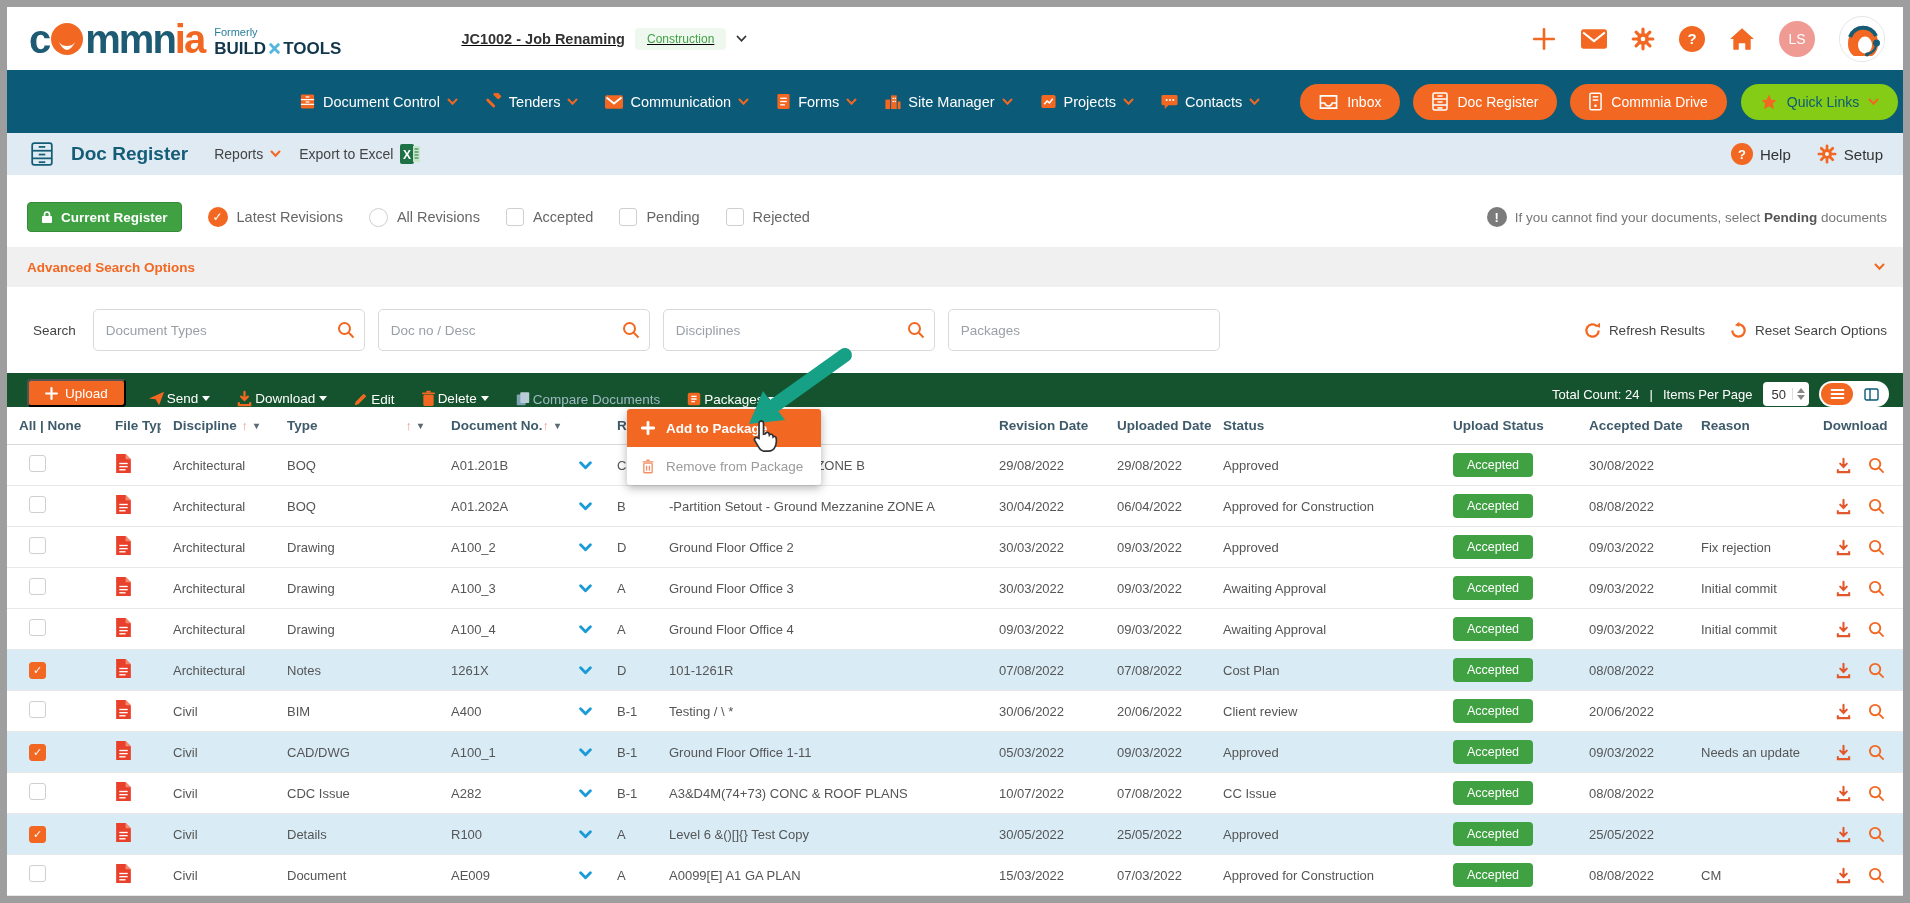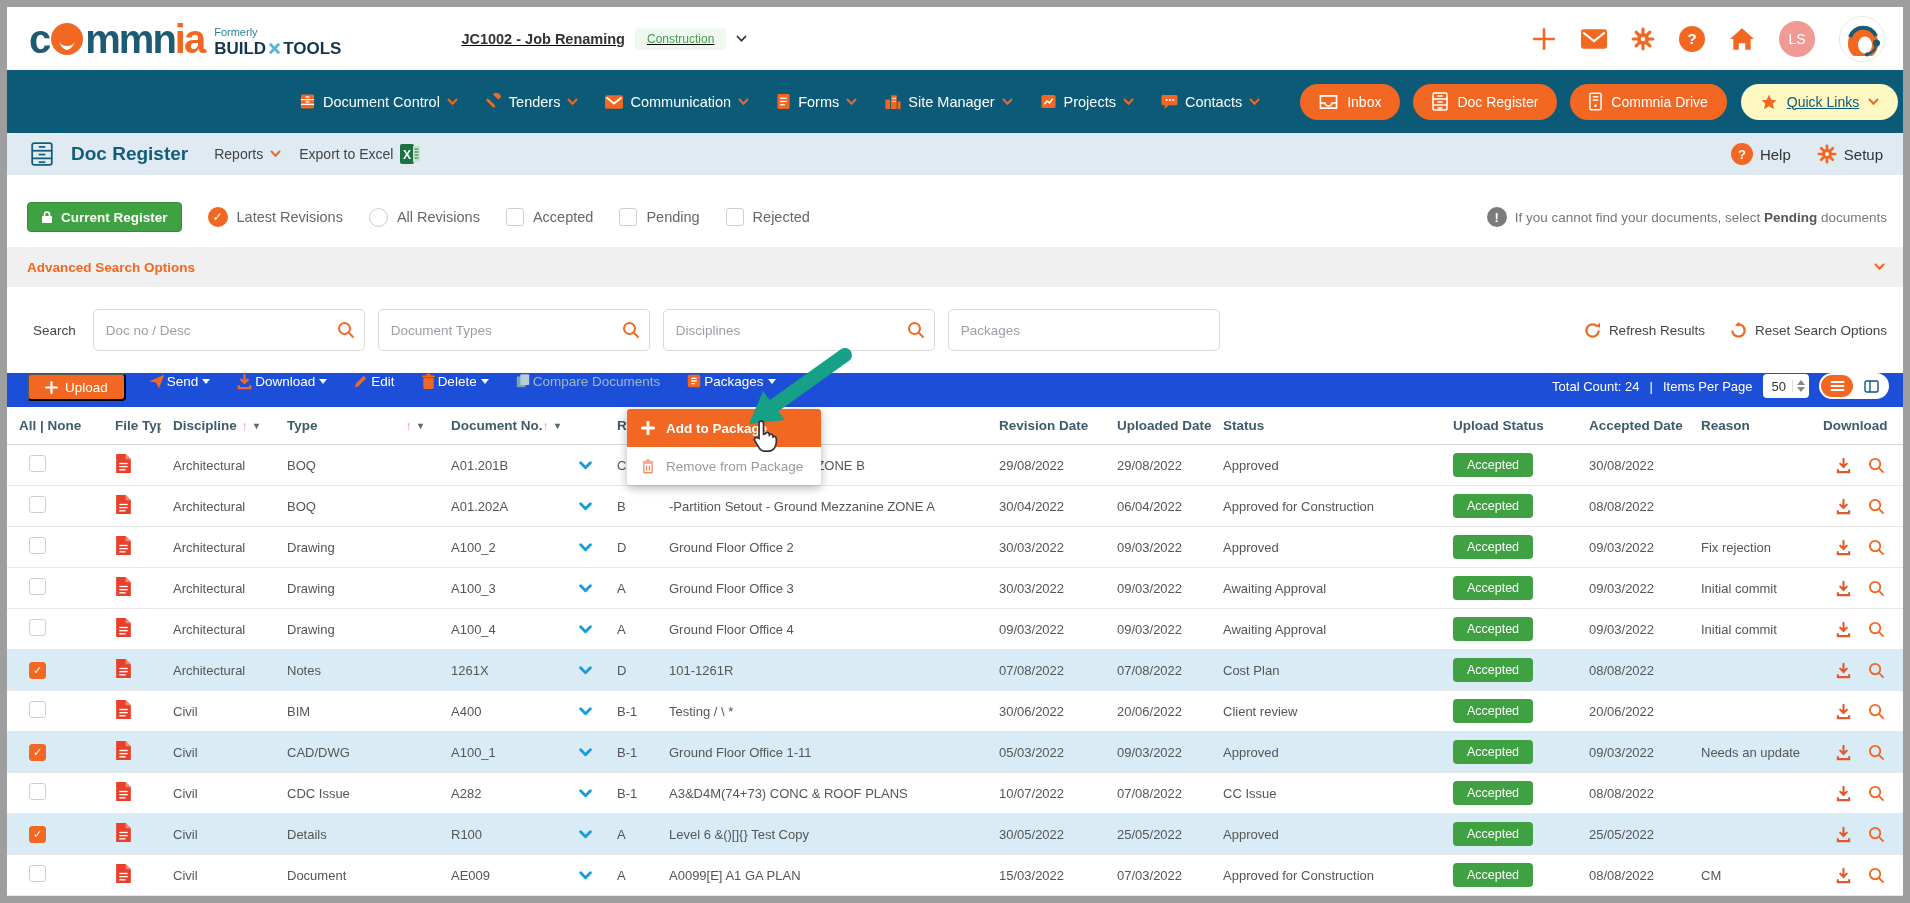--- a/index.html
+++ b/index.html
@@ -22,21 +22,21 @@
   .tb-icon { display:flex; align-items:center; justify-content:center; cursor:pointer; }
   .help-circ { width:26px; height:26px; border-radius:50%; background:#f26822; color:#fff; font-weight:bold; font-size:15px; display:flex; align-items:center; justify-content:center; }
   .avatar-ls { width:36px; height:36px; border-radius:50%; background:#ef9a93; color:#fff; font-size:14px; display:flex; align-items:center; justify-content:center; }
   .mascot { width:46px; height:46px; border-radius:50%; overflow:hidden; border:1px solid #e4e4e4; }
 
   
   .mainnav { height:63px; background:#0a5a78; display:flex; align-items:center; padding:0 20px 0 292px; }
   .nav-item { display:flex; align-items:center; gap:7px; color:#fff; font-size:14.5px; margin-right:27px; white-space:nowrap; cursor:pointer; }
   .chev { width:11px; height:8px; }
   .nav-pill { display:flex; align-items:center; gap:9px; background:#f26822; color:#fff; font-size:14px; height:36px; padding:0 19px; border-radius:18px; margin-left:13px; white-space:nowrap; cursor:pointer; }
-  .nav-pill.white { background:#fef9c3; color:#0a5a78; margin-left:14px;text-decoration:underline; }
+  .nav-pill.white { background:#84cc16; color:#0a5a78; margin-left:14px; }
 
   
   .pagehead { height:42px; background:#dfeaf2; display:flex; align-items:center; padding:0 20px 0 24px; gap:18px; }
   .pagehead .title { font-size:19px; font-weight:bold; color:#155d77; margin-right:8px; }
   .ph-link { display:flex; align-items:center; gap:7px; font-size:14px; color:#444; cursor:pointer; }
   .ph-right { margin-left:auto; display:flex; align-items:center; gap:26px; }
   .ph-right .ph-link { font-size:15px; color:#333; }
 
   
   .filters-wrap { background:#fff; padding:24px 16px 12px 20px; height:72px; display:flex; align-items:center; }
@@ -59,21 +59,21 @@
   .searchrow .slabel { font-size:13.5px; color:#444; margin-right:4px; }
   .sbox { position:relative; }
   .sbox input { width:272px; height:42px; border:1px solid #d9d9d9; border-radius:5px; padding:0 34px 0 12px; font-size:13.5px; color:#333; font-family:"Liberation Sans",sans-serif; outline:none; }
   .sbox input::placeholder { color:#9aa0a6; }
   .sbox .mag { position:absolute; right:10px; top:12px; }
   .sbox.nomag input { padding-right:12px; }
   .search-actions { margin-left:auto; display:flex; align-items:center; gap:24px; }
   .sr-link { display:flex; align-items:center; gap:7px; font-size:13.5px; color:#444; cursor:pointer; }
 
   
-  .toolbar { height:34px; background:#1d4ed8; display:flex; align-items:flex-start; padding:0 14px 0 20px; }
+  .toolbar { height:34px; background:#14532d; display:flex; align-items:flex-end; padding:0 14px 0 20px; }
   .btn-upload { display:flex; align-items:center; gap:7px; background:#f26822; color:#fff; font-size:13.5px; height:28px; padding:0 16px; border-radius:4px; margin-right:22px; cursor:pointer; }
   .tbtn { display:flex; align-items:center; gap:2px; color:#fff; font-size:13.5px; margin-right:26px; white-space:nowrap; cursor:pointer; }
   .tbtn.muted { color:#9fb8c4; }
   .caret-w { width:0; height:0; border-left:4px solid transparent; border-right:4px solid transparent; border-top:5px solid #fff; margin-left:2px; }
   .toolbar-right { margin-left:auto; display:flex; align-items:center; gap:10px; color:#fff; font-size:13px; }
   .spin { display:flex; align-items:center; background:#fff; border-radius:4px; height:24px; padding:0 4px 0 9px; color:#333; gap:6px; }
   .spin .arrows { display:flex; flex-direction:column; gap:2px; border-left:1px solid #ddd; padding-left:4px; }
   .tri-up { width:0;height:0;border-left:4px solid transparent;border-right:4px solid transparent;border-bottom:5px solid #888; }
   .tri-dn { width:0;height:0;border-left:4px solid transparent;border-right:4px solid transparent;border-top:5px solid #888; }
   .view-toggle { display:flex; background:#fff; border-radius:14px; padding:2px; gap:2px; }
@@ -407,25 +407,25 @@
 
   <div class="advband">
     <span class="lbl">Advanced Search Options</span>
     <svg class="chev" viewBox="0 0 11 8">
         <polyline points="1.5,1.5 5.5,5.8 9.5,1.5" fill="none" stroke="#f26822" stroke-width="2" stroke-linecap="round"></polyline>
       </svg>
   </div>
 
   <div class="searchrow">
     <span class="slabel">Search</span>
+    <span class="sbox"><input placeholder="Document Types" style=""><span class="mag"><svg width="18" height="18" viewBox="0 0 18 18" fill="none" stroke="#f26822" stroke-width="2">
+            <circle cx="7.5" cy="7.5" r="5.5"></circle>
+            <line x1="11.8" y1="11.8" x2="16.5" y2="16.5"></line>
+          </svg></span></span>
     <span class="sbox"><input placeholder="Doc no / Desc" style=""><span class="mag"><svg width="18" height="18" viewBox="0 0 18 18" fill="none" stroke="#f26822" stroke-width="2">
-            <circle cx="7.5" cy="7.5" r="5.5"></circle>
-            <line x1="11.8" y1="11.8" x2="16.5" y2="16.5"></line>
-          </svg></span></span>
-    <span class="sbox"><input placeholder="Document Types" style=""><span class="mag"><svg width="18" height="18" viewBox="0 0 18 18" fill="none" stroke="#f26822" stroke-width="2">
             <circle cx="7.5" cy="7.5" r="5.5"></circle>
             <line x1="11.8" y1="11.8" x2="16.5" y2="16.5"></line>
           </svg></span></span>
     <span class="sbox"><input placeholder="Disciplines" style=""><span class="mag"><svg width="18" height="18" viewBox="0 0 18 18" fill="none" stroke="#f26822" stroke-width="2">
             <circle cx="7.5" cy="7.5" r="5.5"></circle>
             <line x1="11.8" y1="11.8" x2="16.5" y2="16.5"></line>
           </svg></span></span>
     <span class="sbox nomag"><input placeholder="Packages" style=""></span>
     <span class="search-actions">
       <span class="sr-link">

